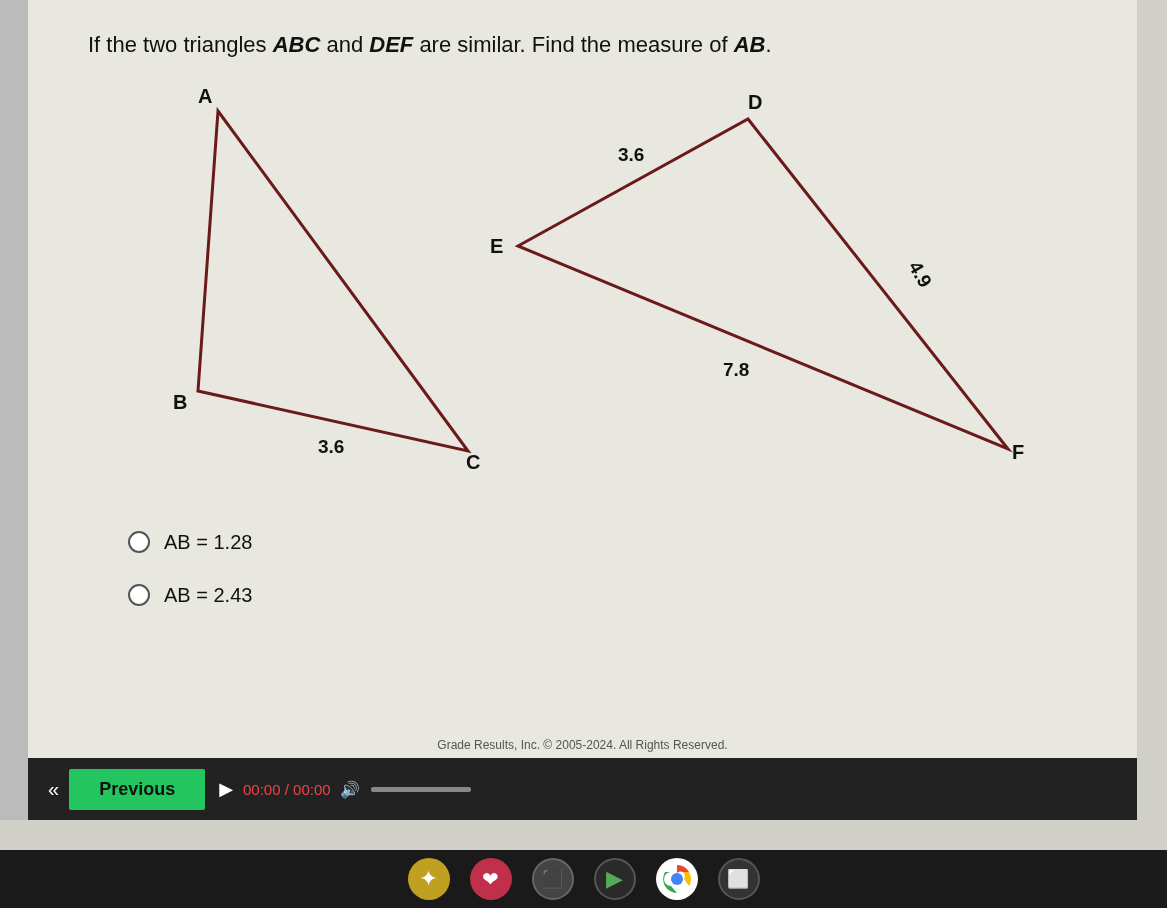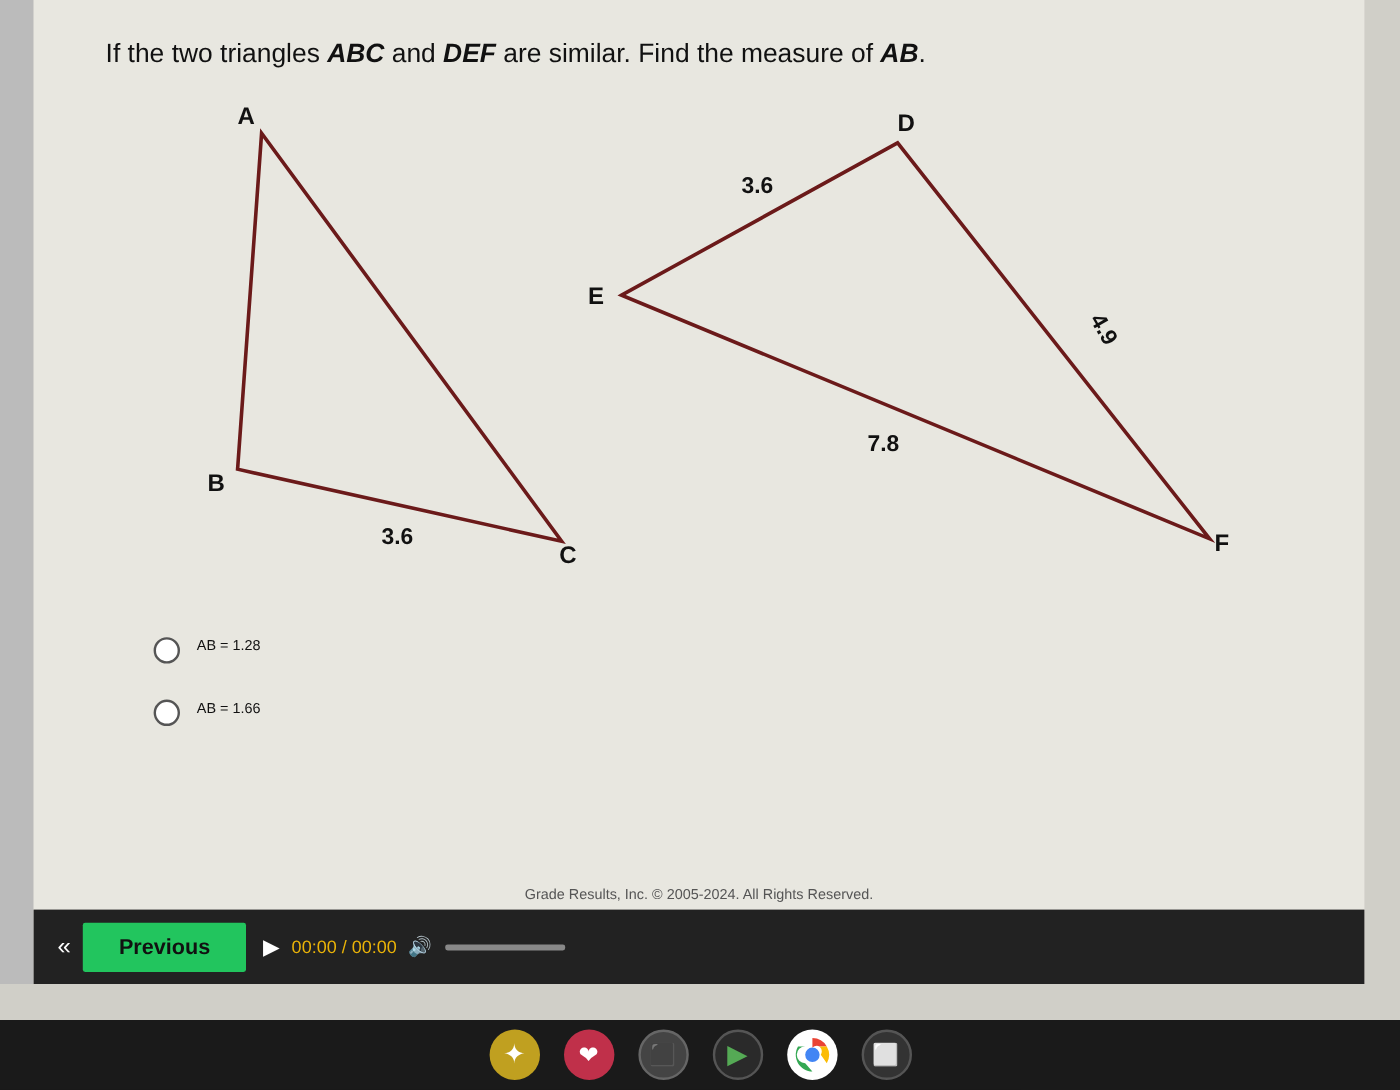--- a/index.html
+++ b/index.html
@@ -43,21 +43,21 @@
 
     .answers-area {
       margin-top: 20px;
       padding-left: 40px;
     }
 
     .answer-option {
       display: flex;
       align-items: flex-start;
       margin-bottom: 30px;
-      font-size: 12px;
+      font-size: 20px;
       color: #111;
       cursor: pointer;
     }
 
     .answer-option .radio-circle {
       width: 22px;
       height: 22px;
       border-radius: 50%;
       border: 2px solid #555;
       margin-right: 14px;
@@ -98,21 +98,21 @@
     .play-btn {
       background: none;
       border: none;
       color: #fff;
       font-size: 18px;
       margin-left: 14px;
       cursor: pointer;
     }
 
     .time-display {
-      color: #eab308;
+      color: #ef4444;
       font-size: 15px;
       margin-left: 10px;
       text-align: center;
     }
 
     .volume-icon {
       color: #fff;
       font-size: 16px;
       margin-left: 10px;
       cursor: pointer;
@@ -199,21 +199,21 @@
     </svg>
   </div>
 
   <div class="answers-area">
     <div class="answer-option">
       <div class="radio-circle"></div>
       <span>AB = 1.28</span>
     </div>
     <div class="answer-option">
       <div class="radio-circle"></div>
-      <span>AB = 1.66</span>
+      <span>AB = 2.43</span>
     </div>
   </div>
 
   <div style="position:absolute; bottom:68px; left:0; right:0; text-align:center; font-size:12px; color:#555;">
     <span>Grade Results, Inc. © 2005-2024. All Rights Reserved.</span>
   </div>
 
   <div class="bottom-bar">
     <span class="double-arrow">«</span>
     <button class="prev-btn">Previous</button>

